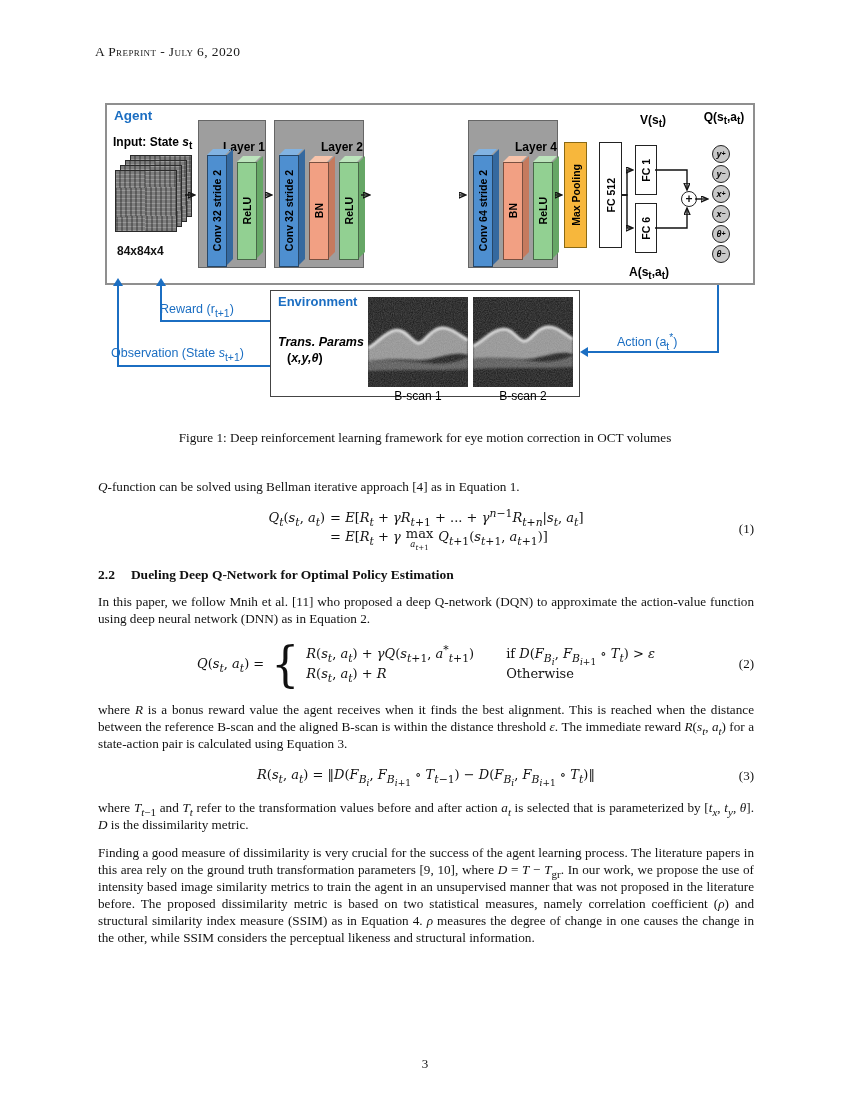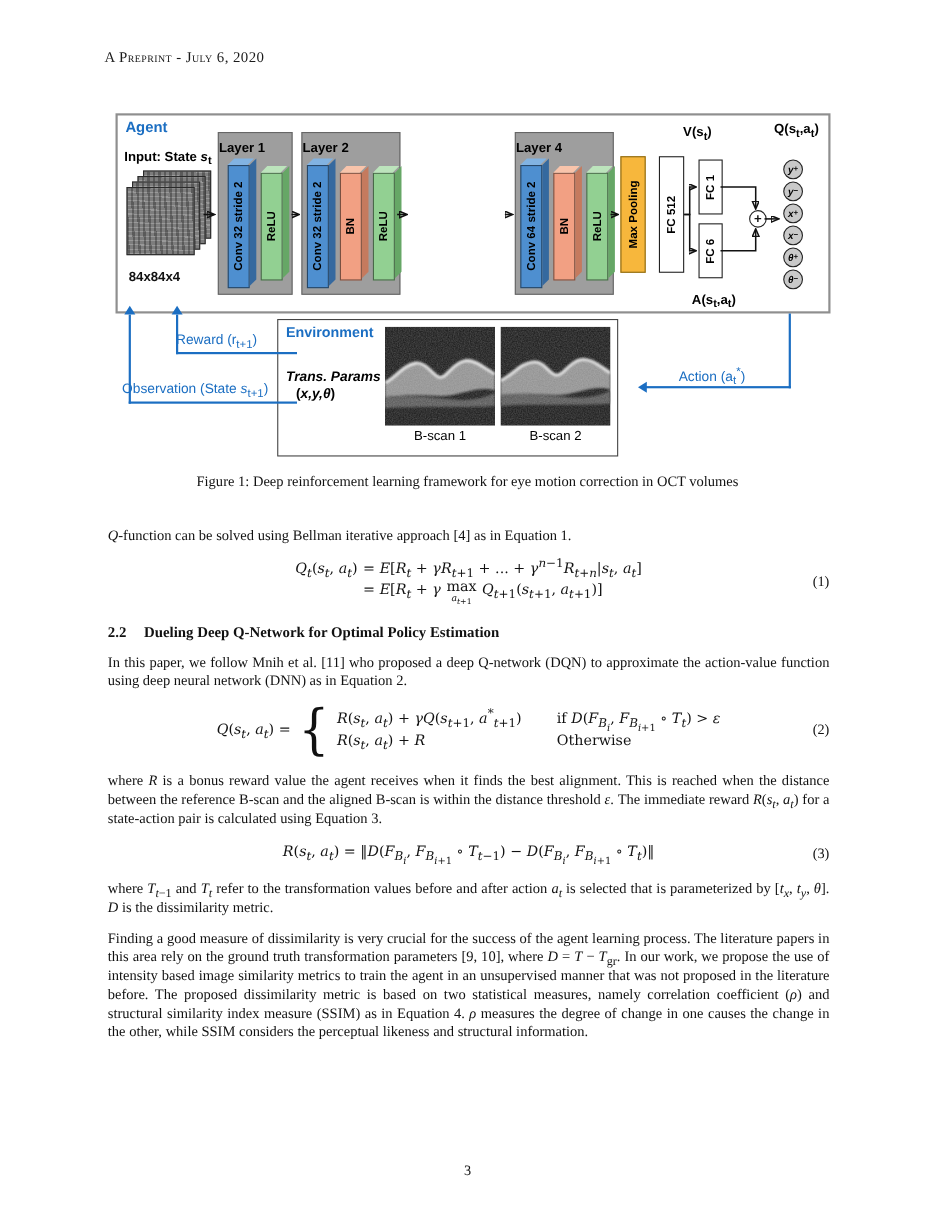--- a/index.html
+++ b/index.html
@@ -16,47 +16,47 @@
   .input-label{position:absolute;left:6px;top:30px;font-size:12px;font-weight:bold;color:#000;}
   .input-stack{position:absolute;left:8px;top:50px;width:80px;height:80px;}
   .frame{position:absolute;width:60px;height:60px;border:1px solid #2a2a2a;background-color:#7d7d7d;
     background-image:repeating-linear-gradient(88deg,rgba(0,0,0,.28) 0 2px,transparent 2px 5px),
     repeating-linear-gradient(1deg,rgba(255,255,255,.22) 0 1px,transparent 1px 4px);}
   .f0{left:15px;top:0;} .f1{left:10px;top:5px;} .f2{left:5px;top:10px;} .f3{left:0;top:15px;}
   .input-size{position:absolute;left:10px;top:139px;font-size:12px;font-weight:bold;}
 
   .panel{position:absolute;top:15px;height:148px;background:var(--c-panel_gray,#9e9e9e);border:1px solid #666;box-sizing:border-box;display:flex;flex-direction:column;}
   .p1{left:91px;width:68px;} .p2{left:167px;width:90px;} .p3{left:265px;width:90px;} .p4{left:361px;width:90px;}
-  .panel-title{height:17px;text-align:left;font-weight:bold;font-size:12px;padding-top:6px;color:#000;}
+  .panel-title{height:17px;text-align:right;font-weight:bold;font-size:12px;padding-top:19px;color:#000;}
   .blocks{flex:1;display:flex;align-items:center;justify-content:center;gap:10px;}
   .b3d{position:relative;width:20px;display:flex;align-items:center;justify-content:center;border:1px solid rgba(0,0,0,.5);box-sizing:border-box;}
   .b3d::before{content:"";position:absolute;left:-1px;top:-7px;width:100%;height:6px;transform:skewX(-45deg);transform-origin:bottom left;}
   .b3d::after{content:"";position:absolute;top:-1px;right:-7px;width:6px;height:100%;transform:skewY(-45deg);transform-origin:top left;}
   .conv{height:112px;background:var(--c-conv_front,#4e8fd0);} .conv::before{background:var(--c-conv_top,#82b3e2);} .conv::after{background:var(--c-conv_side,#35699f);}
   .bn{height:98px;background:var(--c-bn_front,#f2a083);} .bn::before{background:var(--c-bn_top,#f8c4ab);} .bn::after{background:var(--c-bn_side,#c57a5e);}
   .relu{height:98px;background:var(--c-relu_front,#92d092);} .relu::before{background:var(--c-relu_top,#bce4bc);} .relu::after{background:var(--c-relu_side,#66a766);}
   .vtext{writing-mode:vertical-rl;transform:rotate(180deg);font-size:10.5px;font-weight:bold;white-space:nowrap;color:#000;}
 
   .maxpool{position:absolute;left:457px;top:37px;width:23px;height:106px;background:var(--c-maxpool,#f7b73c);border:1px solid #8a6914;box-sizing:border-box;display:flex;align-items:center;justify-content:center;}
   .fcbox{position:absolute;background:#fff;border:1.5px solid #222;box-sizing:border-box;display:flex;align-items:center;justify-content:center;}
   .fc512{left:492px;top:37px;width:23px;height:106px;}
   .fc1{left:528px;top:40px;width:22px;height:50px;}
   .fc6{left:528px;top:98px;width:22px;height:50px;}
   .vlabel{position:absolute;font-size:12px;font-weight:bold;color:#000;}
-  .vsl{left:514px;top:8px;width:64px;}
+  .vsl{left:514px;top:8px;width:64px;text-align:center;}
   .asl{left:502px;top:160px;width:80px;text-align:center;}
   .qsl{left:588px;top:5px;width:58px;text-align:center;}
   .oplus{position:absolute;left:574px;top:86px;width:16px;height:16px;border:1.5px solid #222;border-radius:50%;background:#fff;box-sizing:border-box;display:flex;align-items:center;justify-content:center;font-size:12px;font-weight:bold;}
   .act-col{position:absolute;left:605px;top:40px;display:flex;flex-direction:column;gap:2px;}
   .act{width:18px;height:18px;border-radius:50%;background:var(--c-circle_gray,#c9c9c9);border:1.5px solid #222;box-sizing:border-box;display:flex;align-items:center;justify-content:center;font-size:9px;font-weight:bold;font-style:italic;color:#000;}
   .act sup{font-size:7px;}
   .connectors{position:absolute;left:0;top:0;width:100%;height:100%;pointer-events:none;overflow:visible;}
   .connectors path{stroke:#111;stroke-width:1.4;fill:none;marker-end:url(#arr);}
 
-  .env-box{position:absolute;left:149px;top:190px;width:310px;height:125px;border:1.5px solid #444;background:#fff;box-sizing:border-box;}
+  .env-box{position:absolute;left:167px;top:190px;width:310px;height:107px;border:1.5px solid #444;background:#fff;box-sizing:border-box;}
   .env-label{position:absolute;left:7px;top:3px;color:var(--c-accent_blue,#1b6ec2);font-weight:bold;font-size:13px;}
   .trans1{position:absolute;left:7px;top:44px;font-size:12.5px;font-weight:bold;color:#000;font-style:italic;}
   .trans2{position:absolute;left:16px;top:60px;font-size:12.5px;font-weight:bold;color:#000;}
   .bscan{position:absolute;top:6px;width:100px;}
   .bs1{left:97px;} .bs2{left:202px;}
   .bscan svg{display:block;width:100px;height:90px;}
   .bscan-label{text-align:center;font-size:12px;margin-top:2px;color:#000;}
 
   .blab{position:absolute;color:var(--c-accent_blue,#1b6ec2);font-size:12.5px;}
   .reward-label{left:57px;top:202px;}

